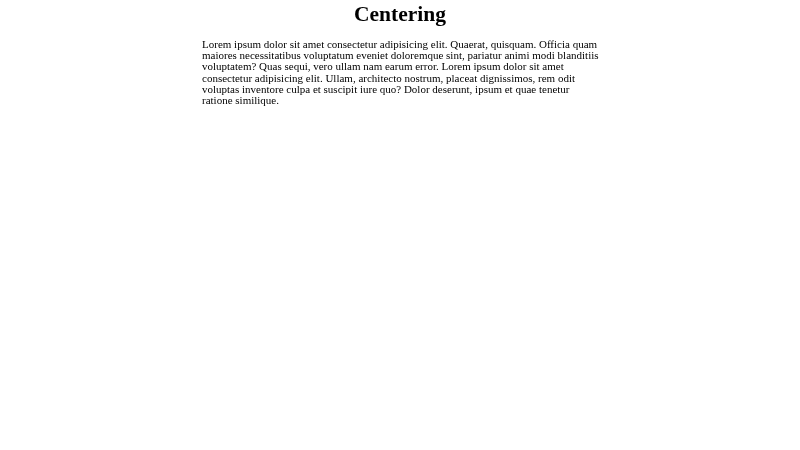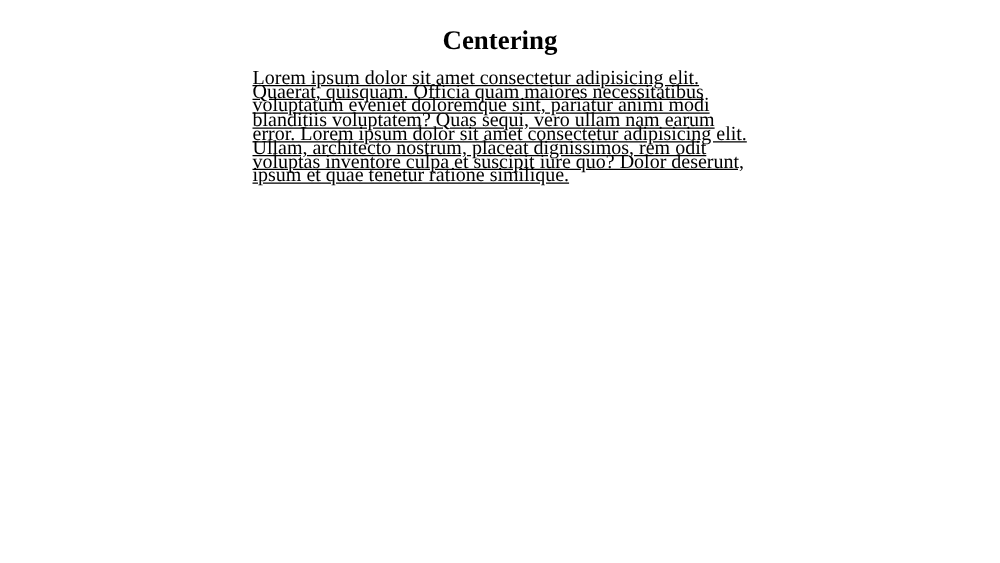--- a/index.html
+++ b/index.html
@@ -10,36 +10,35 @@
       height: 450px;
       overflow: hidden;
     }
     body {
       font-family: "Liberation Serif", serif;
       color: #000000;
     }
     .container {
       width: 400px;
       margin: 0 auto;
-      padding-top: 20px;
+      padding-top: 2px;
     }
     h1 {
       font-family: "Liberation Serif", serif;
       font-size: 21.5px;
       font-weight: bold;
       text-align: center;
       margin: 0 0 13px 0;
       line-height: 24px;
     }
     p {
-      font-size: 16px;
+      font-size: 11px;
       line-height: 11.2px;
       margin: 0;
       padding-left: 2px;
-      text-decoration: underline;
     }
   </style>
 </head>
 <body>
 
 <div class="container">
   <h1>Centering</h1>
   <p>Lorem ipsum dolor sit amet consectetur adipisicing elit. Quaerat, quisquam. Officia quam maiores necessitatibus voluptatum eveniet doloremque sint, pariatur animi modi blanditiis voluptatem? Quas sequi, vero ullam nam earum error. Lorem ipsum dolor sit amet consectetur adipisicing elit. Ullam, architecto nostrum, placeat dignissimos, rem odit voluptas inventore culpa et suscipit iure quo? Dolor deserunt, ipsum et quae tenetur ratione similique.</p>
 </div>
 

